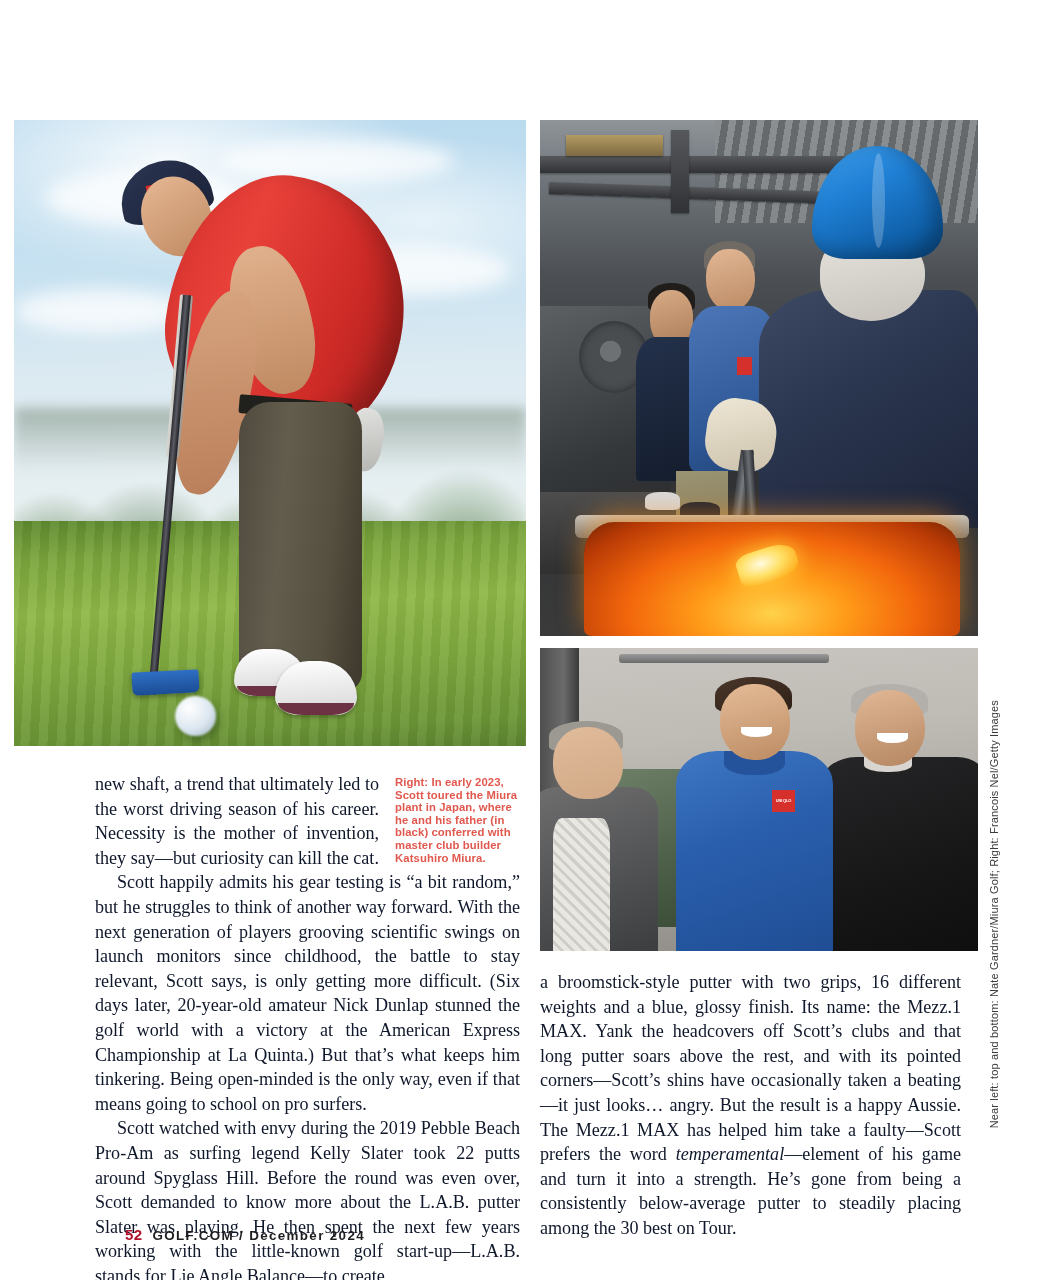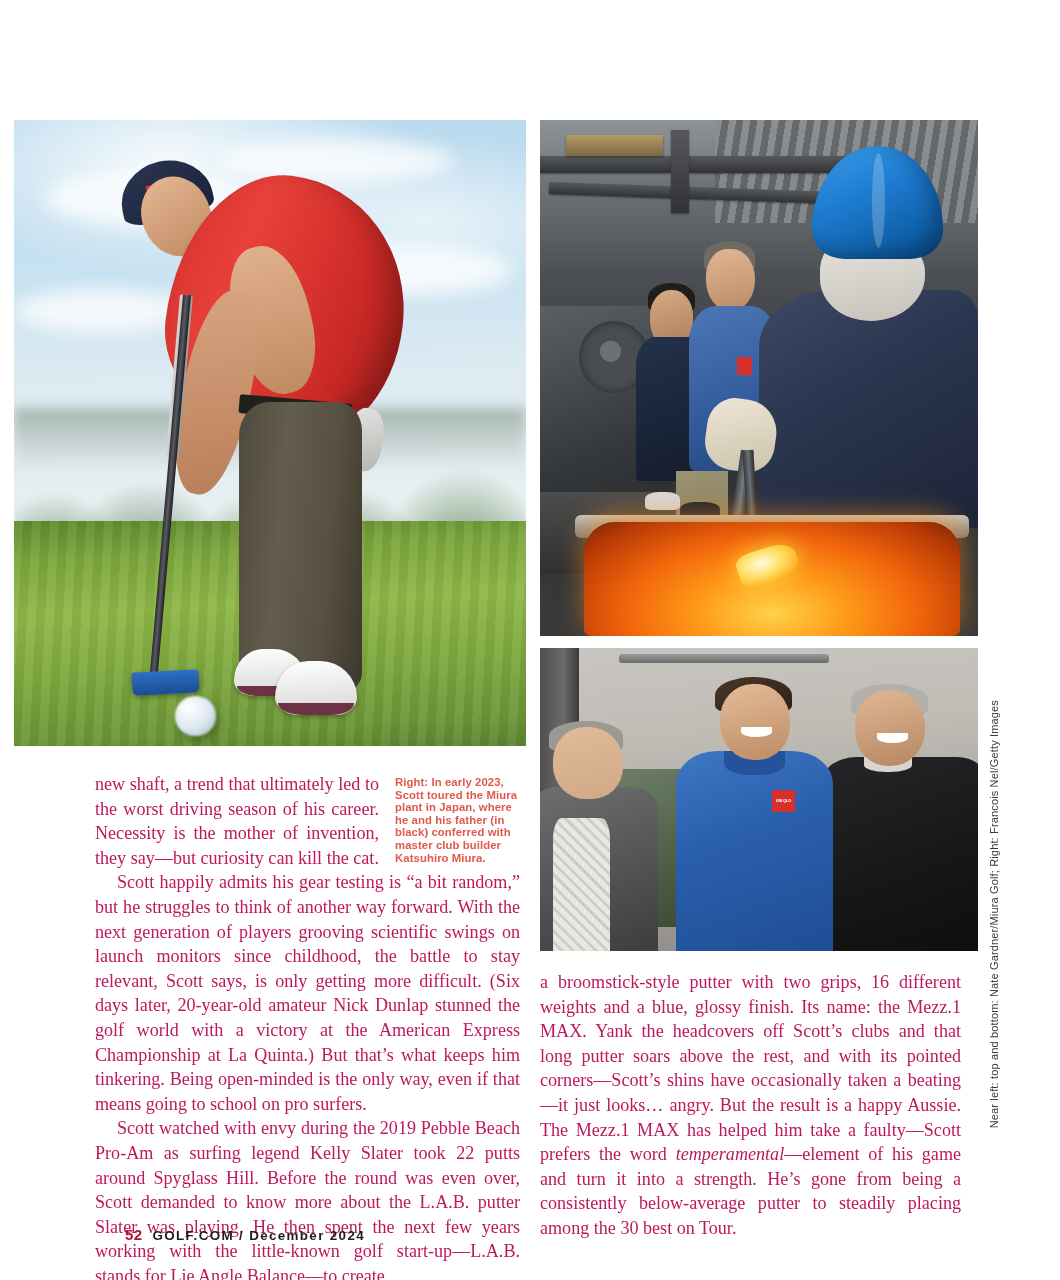--- a/index.html
+++ b/index.html
@@ -382,21 +382,21 @@
   .col-left {
     position: absolute; left: 95px; top: 772px; width: 425px;
   }
   .col-right {
     position: absolute; left: 540px; top: 970px; width: 421px;
   }
   .body-p {
     font-family: "Liberation Serif", serif;
     font-size: 18.1px;
     line-height: 24.6px;
-    color: #be185d;
+    color: #0f172a;
     text-align: justify;
     text-indent: 22px;
     hyphens: auto;
     -webkit-hyphens: auto;
   }
   .body-p.first { text-indent: 0; }
 
   
   .caption {
     float: right;

